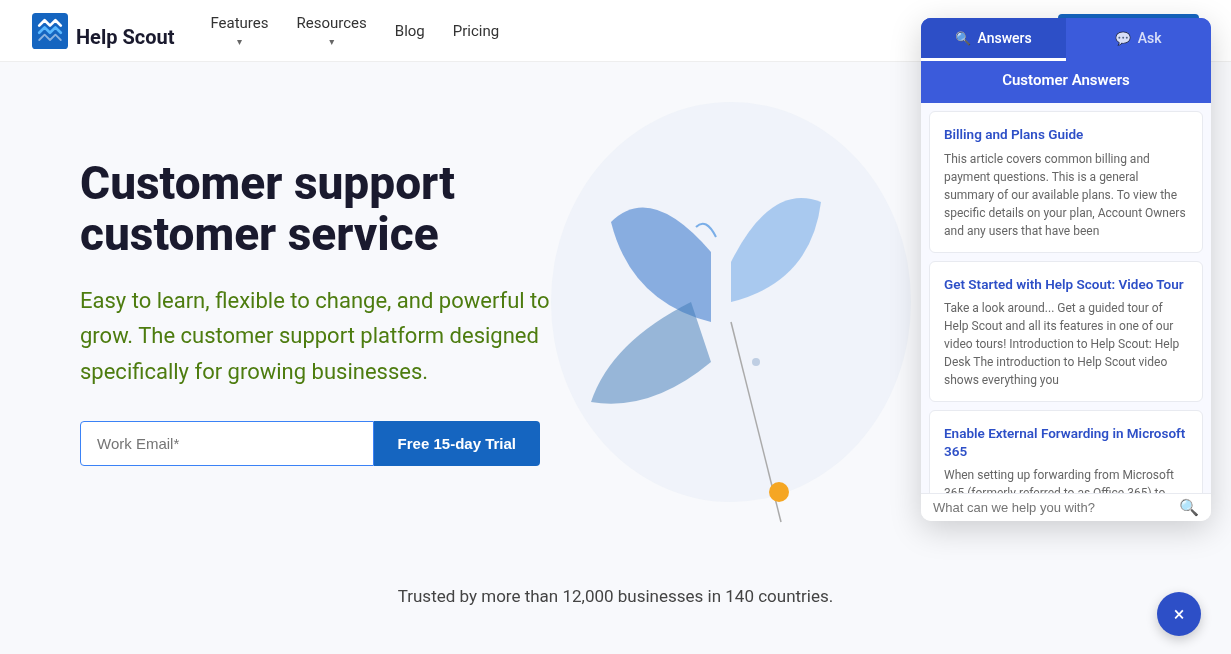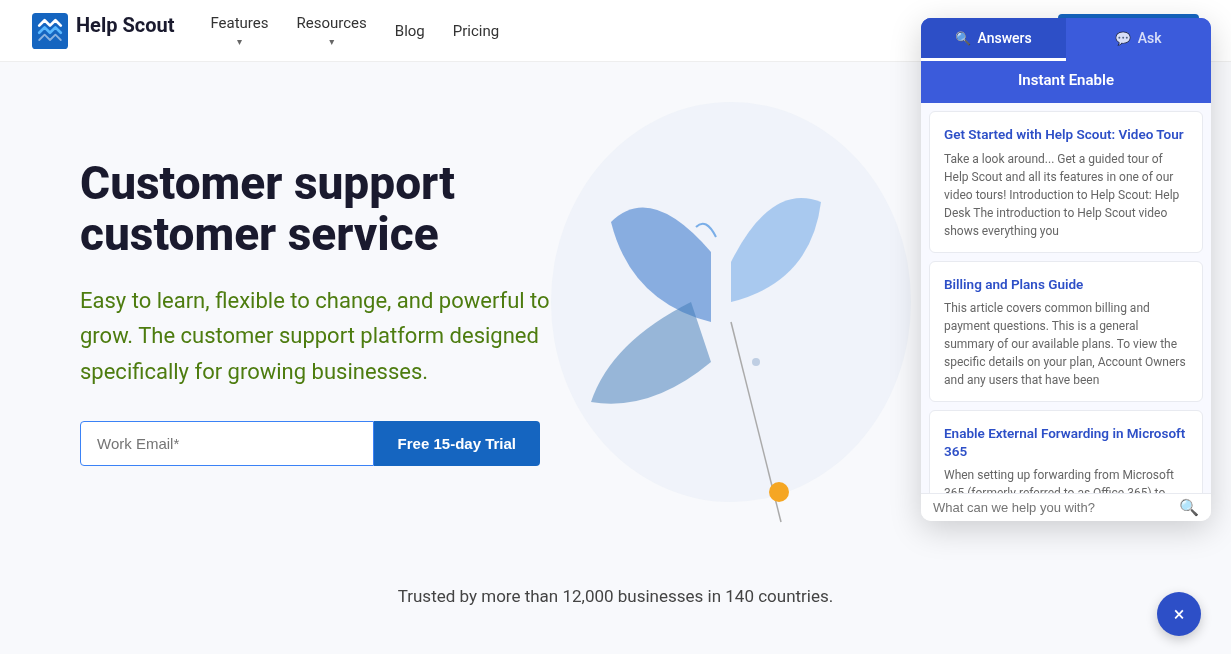--- a/index.html
+++ b/index.html
@@ -18,21 +18,21 @@
       height: 62px;
       display: flex;
       align-items: center;
       padding: 0 32px;
       border-bottom: 1px solid #eee;
       position: relative;
       z-index: 10;
     }
     .logo {
       display: flex;
-      align-items: flex-start;
+      align-items: flex-end;
       gap: 8px;
       margin-right: 36px;
       text-decoration: none;
     }
     .logo-icon {
       width: 36px;
       height: 36px;
     }
     .logo-text {
       font-size: 20px;
@@ -361,32 +361,32 @@
     <div class="chat-tabs">
       <div class="chat-tab active">
         <span class="chat-tab-icon">🔍</span>
         <span>Answers</span>
       </div>
       <div class="chat-tab">
         <span class="chat-tab-icon">💬</span>
         <span>Ask</span>
       </div>
     </div>
-    <div class="chat-subheader">Instant Enable</div>
+    <div class="chat-subheader">Customer Answers</div>
   </div>
   <div class="chat-body">
+    <div class="chat-article">
+      <div class="chat-article-title">Billing and Plans Guide</div>
+      <div class="chat-article-excerpt">This article covers common billing and payment questions. This is a general summary of our available plans. To view the specific details on your plan, Account Owners and any users that have been</div>
+    </div>
     <div class="chat-article">
       <div class="chat-article-title">Get Started with Help Scout: Video Tour</div>
       <div class="chat-article-excerpt">Take a look around... Get a guided tour of Help Scout and all its features in one of our video tours! Introduction to Help Scout: Help Desk The introduction to Help Scout video shows everything you</div>
     </div>
     <div class="chat-article">
-      <div class="chat-article-title">Billing and Plans Guide</div>
-      <div class="chat-article-excerpt">This article covers common billing and payment questions. This is a general summary of our available plans. To view the specific details on your plan, Account Owners and any users that have been</div>
-    </div>
-    <div class="chat-article">
       <div class="chat-article-title">Enable External Forwarding in Microsoft 365</div>
       <div class="chat-article-excerpt">When setting up forwarding from Microsoft 365 (formerly referred to as Office 365) to Help Scout, you may need take an additional step to complete the process. Some Microsoft 365 accounts default to</div>
     </div>
   </div>
   <div class="chat-footer">
     <input class="chat-input" type="text" placeholder="What can we help you with?" style="">
     <span class="chat-search-icon">🔍</span>
   </div>
 </div>
 

